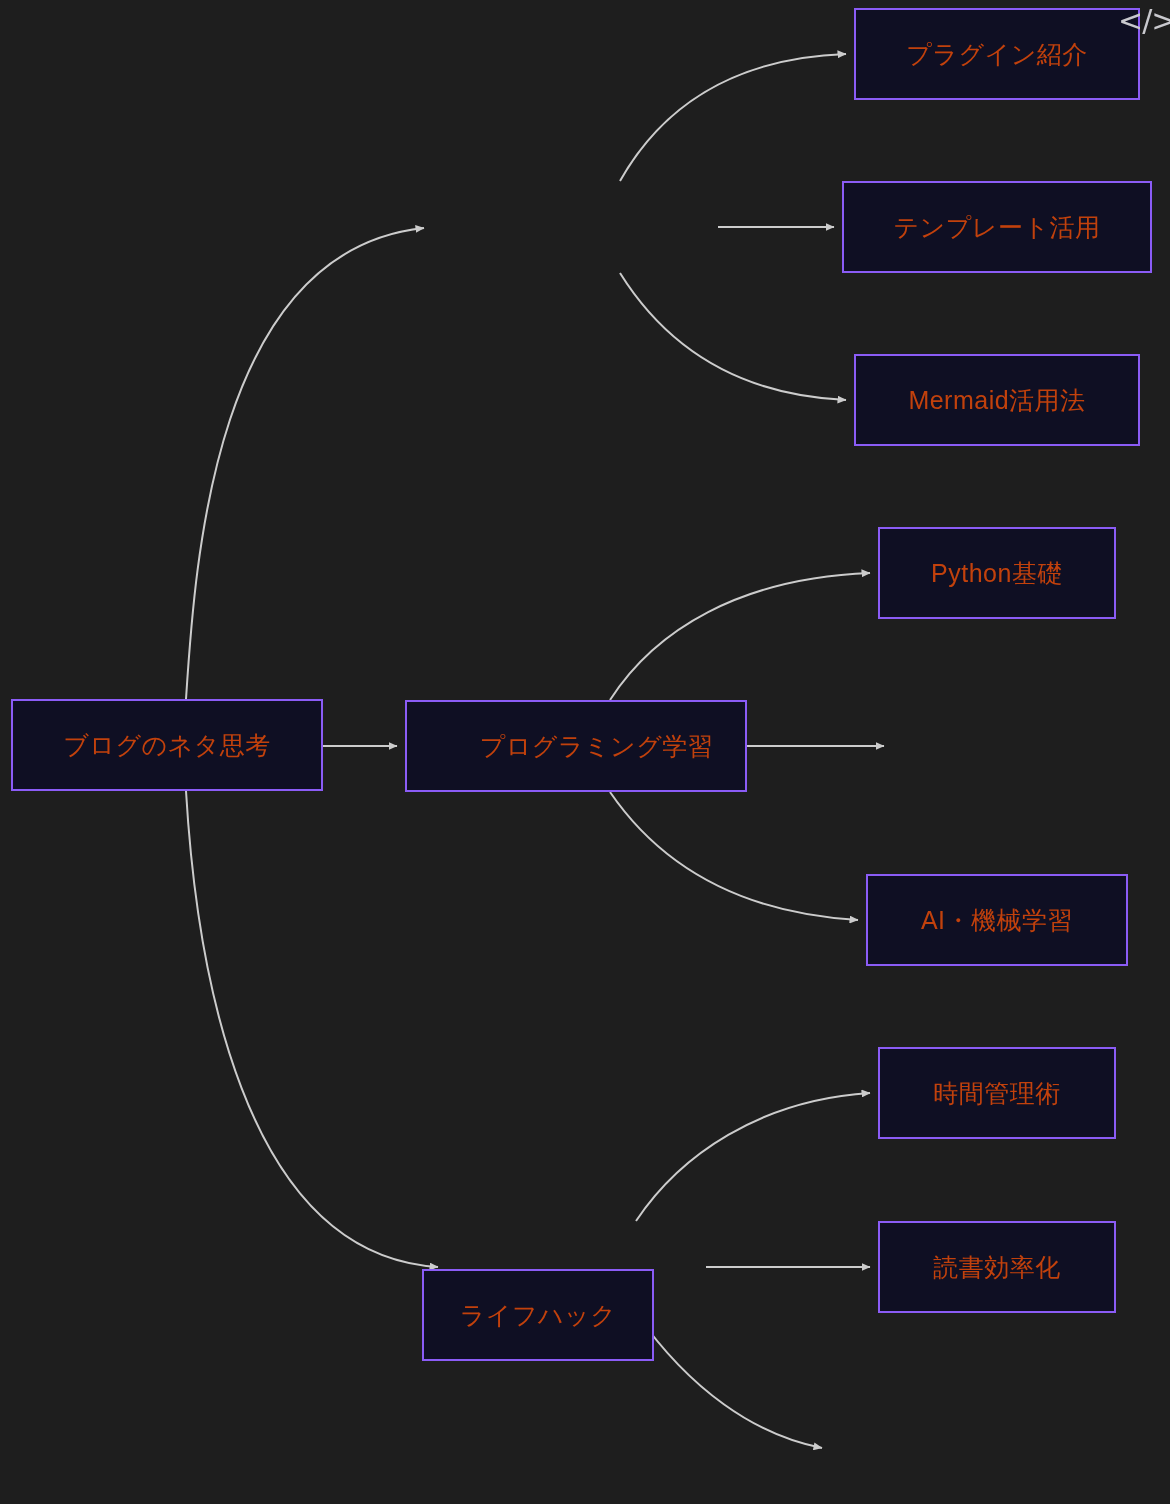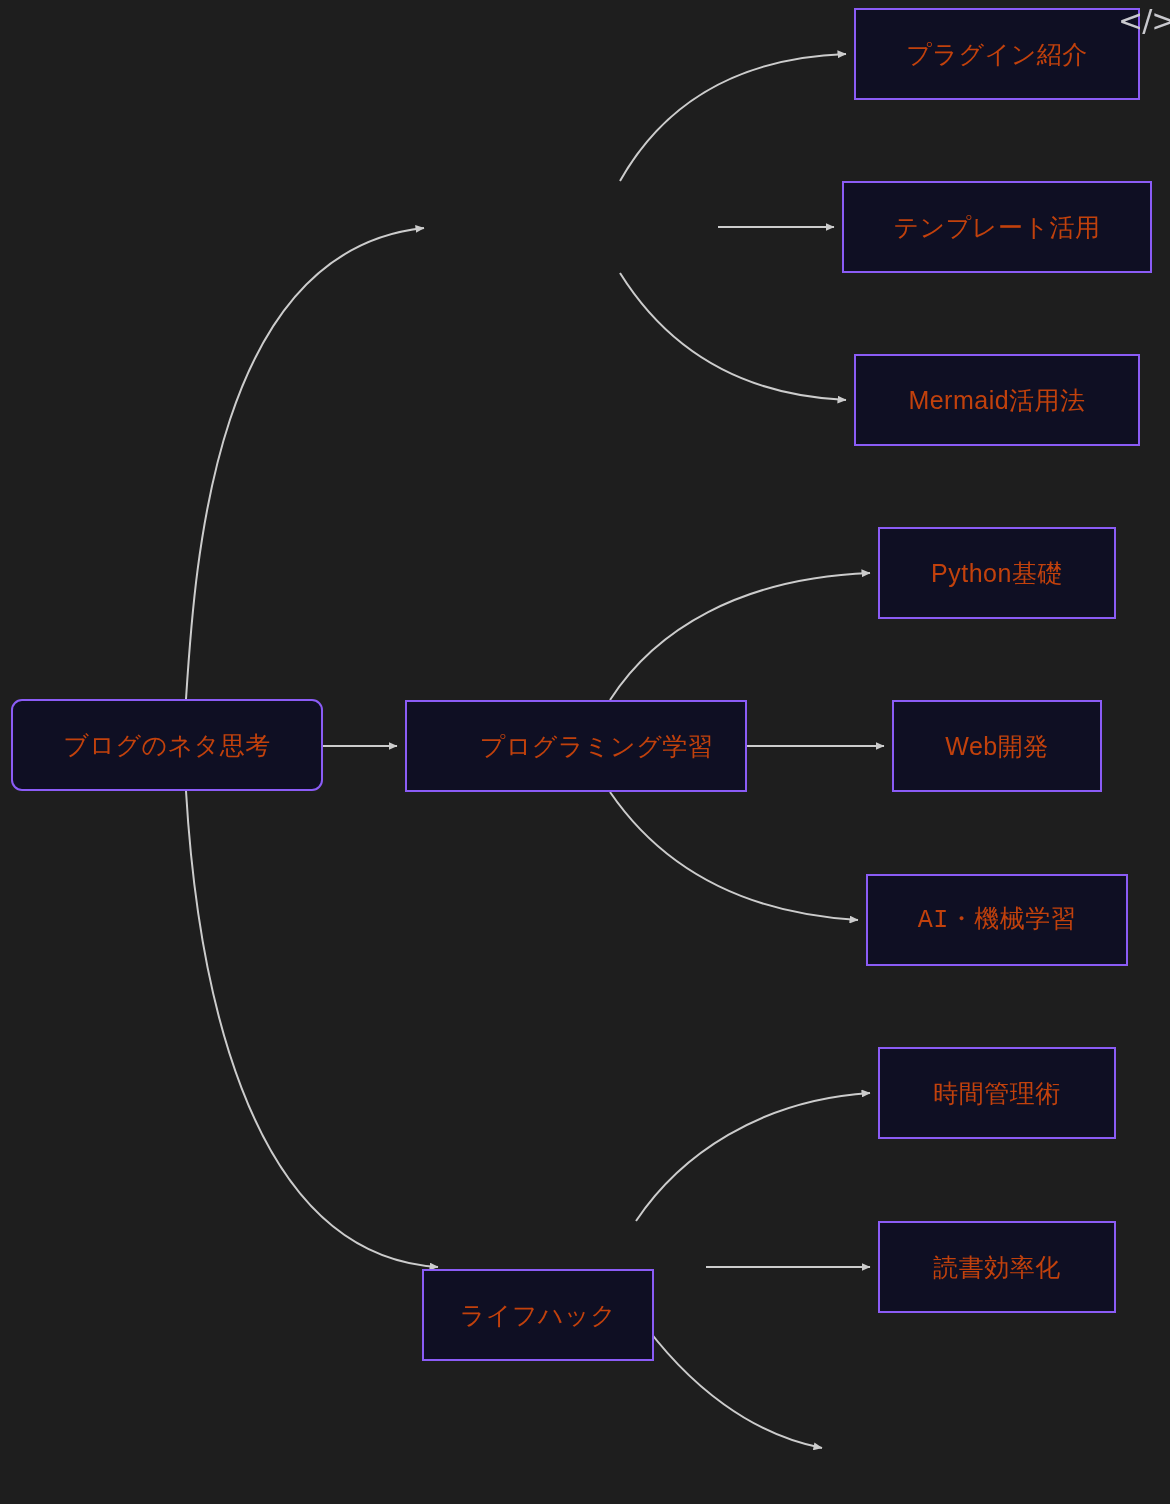--- a/index.html
+++ b/index.html
@@ -68,21 +68,21 @@
         <path d="M 620 273 C 665 345 735 395 846 400" fill="none" stroke="#cccccc" stroke-width="2" marker-end="url(#arrowhead)"></path>
         <path d="M 610 700 C 655 630 740 578 870 573" fill="none" stroke="#cccccc" stroke-width="2" marker-end="url(#arrowhead)"></path>
         <path d="M 747 746 L 884 746" fill="none" stroke="#cccccc" stroke-width="2" marker-end="url(#arrowhead)"></path>
         <path d="M 610 792 C 660 865 740 913 858 920" fill="none" stroke="#cccccc" stroke-width="2" marker-end="url(#arrowhead)"></path>
         <path d="M 636 1221 C 680 1155 760 1100 870 1093" fill="none" stroke="#cccccc" stroke-width="2" marker-end="url(#arrowhead)"></path>
         <path d="M 706 1267 L 870 1267" fill="none" stroke="#cccccc" stroke-width="2" marker-end="url(#arrowhead)"></path>
         <path d="M 636 1313 C 690 1390 755 1435 822 1448" fill="none" stroke="#cccccc" stroke-width="2" marker-end="url(#arrowhead)"></path>
       </g>
   </svg>
 
-  <div class="node" style="left: 11px; top: 699px; width: 312px; height: 92px; border-radius: 11px;">
+  <div class="node" style="left: 11px; top: 699px; width: 312px; height: 92px;">
     <span class="node-label">ブログのネタ思考</span>
   </div>
 
 
   <div class="node" style="left: 854px; top: 8px; width: 286px; height: 92px;">
     <span class="node-label">プラグイン紹介</span>
   </div>
 
   <div class="node" style="left: 842px; top: 181px; width: 310px; height: 92px;">
     <span class="node-label">テンプレート活用</span>
@@ -93,25 +93,22 @@
   </div>
 
   <div class="node" style="left: 405px; top: 700px; width: 342px; height: 92px; padding-left: 41px;">
     <span class="node-label">プログラミング学習</span>
   </div>
 
   <div class="node" style="left: 878px; top: 527px; width: 238px; height: 92px;">
     <span class="node-label">Python基礎</span>
   </div>
 
-  <div class="node" style="left: 892px; top: 700px; width: 210px; height: 92px;">
-    <span class="node-label">Web開発</span>
-  </div>
 
-  <div class="node" style="left: 866px; top: 874px; width: 262px; height: 92px; font-family: Liberation Mono, monospace;">
+  <div class="node" style="left: 866px; top: 874px; width: 262px; height: 92px;">
     <span class="node-label">AI・機械学習</span>
   </div>
 
   <div class="node" style="left: 422px; top: 1221px; width: 232px; height: 92px; margin-top: 48px;">
     <span class="node-label">ライフハック</span>
   </div>
 
   <div class="node" style="left: 878px; top: 1047px; width: 238px; height: 92px;">
     <span class="node-label">時間管理術</span>
   </div>

